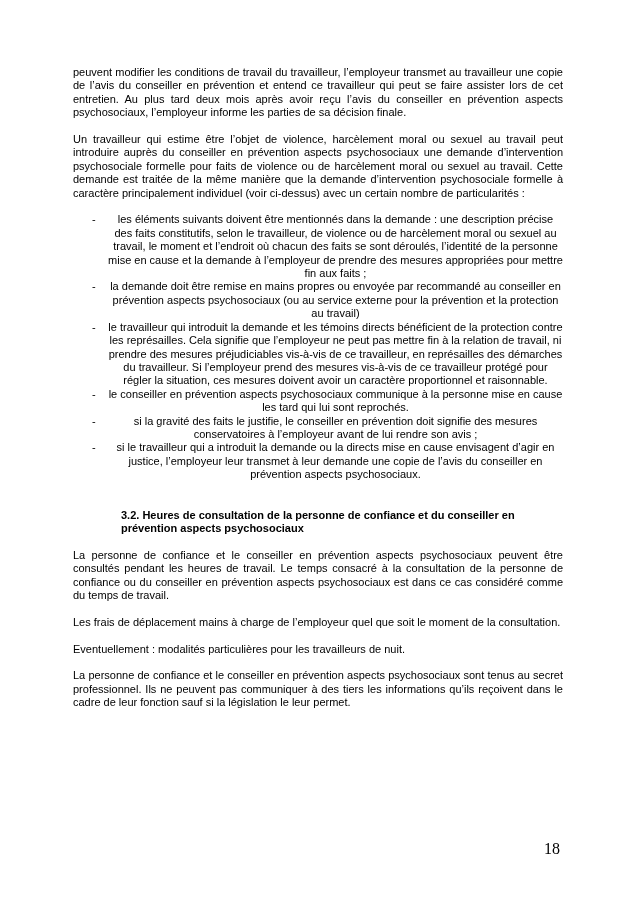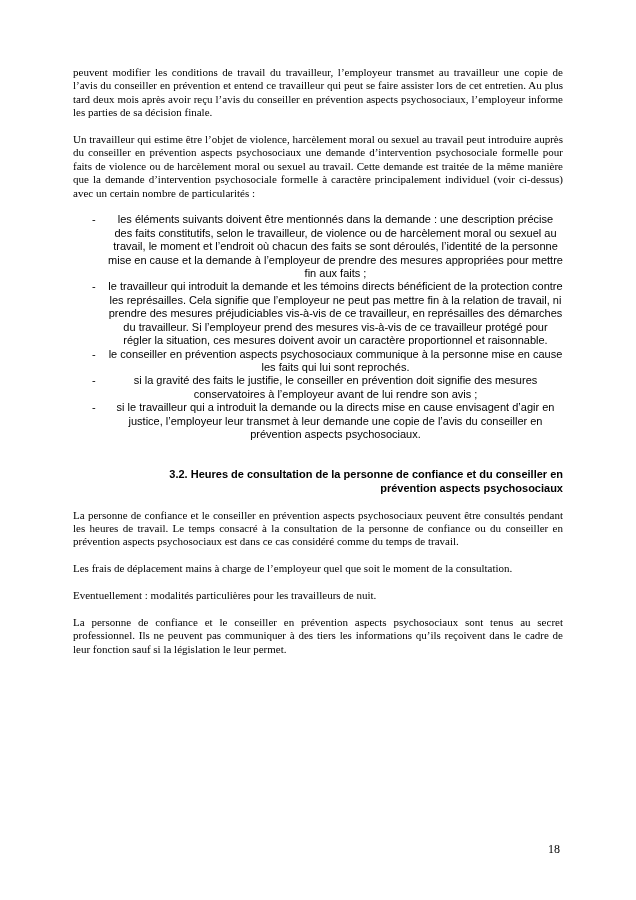--- a/index.html
+++ b/index.html
@@ -15,21 +15,20 @@
     box-sizing: border-box;
     padding: 66px 73px 0 73px;
     font-family: "Liberation Sans", sans-serif;
     font-size: 11px;
     line-height: 13.4px;
     color: #000000;
     overflow: hidden;
   }
   .para {
     margin: 0 0 13.4px 0;
-    font-family: Liberation Serif, serif;
   }
   .justify {
     text-align: justify;
   }
   .bullet-list {
     list-style: none;
     margin: 0 0 13.4px 0;
     padding: 0;
   }
   .bullet-list li {
@@ -42,45 +41,45 @@
     position: absolute;
     left: 19px;
     top: 0;
   }
   .heading {
     font-weight: bold;
     font-size: 11px;
     line-height: 13.4px;
     margin: 27px 0 13.4px 48px;
     max-width: 442px;
-    text-align: right;
   }
   .page-number {
     position: absolute;
     top: 842px;
     right: 76px;
     font-family: "Liberation Serif", serif;
-    font-size: 12px;
+    font-size: 16px;
     line-height: 14px;
     color: #000000;
   }
 </style>
 </head>
 <body>
 
 <div class="page">
 
   <p class="para justify">peuvent modifier les conditions de travail du travailleur, l’employeur transmet au travailleur une copie de l’avis du conseiller en prévention et entend ce travailleur qui peut se faire assister lors de cet entretien. Au plus tard deux mois après avoir reçu l’avis du conseiller en prévention aspects psychosociaux, l’employeur informe les parties de sa décision finale.</p>
 
   <p class="para justify">Un travailleur qui estime être l’objet de violence, harcèlement moral ou sexuel au travail peut introduire auprès du conseiller en prévention aspects psychosociaux une demande d’intervention psychosociale formelle pour faits de violence ou de harcèlement moral ou sexuel au travail. Cette demande est traitée de la même manière que la demande d’intervention psychosociale formelle à caractère principalement individuel (voir ci-dessus) avec un certain nombre de particularités :</p>
 
   <ul class="bullet-list">
     <li>les éléments suivants doivent être mentionnés dans la demande : une description précise des faits constitutifs, selon le travailleur, de violence ou de harcèlement moral ou sexuel au travail, le moment et l’endroit où chacun des faits se sont déroulés, l’identité de la personne mise en cause et la demande à l’employeur de prendre des mesures appropriées pour mettre fin aux faits ;</li>
+    <li>la demande doit être remise en mains propres ou envoyée par recommandé au conseiller en prévention aspects psychosociaux (ou au service externe pour la prévention et la protection au travail)</li>
     <li>le travailleur qui introduit la demande et les témoins directs bénéficient de la protection contre les représailles. Cela signifie que l’employeur ne peut pas mettre fin à la relation de travail, ni prendre des mesures préjudiciables vis-à-vis de ce travailleur, en représailles des démarches du travailleur. Si l’employeur prend des mesures vis-à-vis de ce travailleur protégé pour régler la situation, ces mesures doivent avoir un caractère proportionnel et raisonnable.</li>
-    <li>le conseiller en prévention aspects psychosociaux communique à la personne mise en cause les faits qui lui sont reprochés.</li>
+    <li>le conseiller en prévention aspects psychosociaux communique à la personne mise en cause les tard qui lui sont reprochés.</li>
     <li>si la gravité des faits le justifie, le conseiller en prévention doit signifie des mesures conservatoires à l’employeur avant de lui rendre son avis ;</li>
     <li>si le travailleur qui a introduit la demande ou la directs mise en cause envisagent d’agir en justice, l’employeur leur transmet à leur demande une copie de l’avis du conseiller en prévention aspects psychosociaux.</li>
   </ul>
 
   <h3 class="heading">3.2. Heures de consultation de la personne de confiance et du conseiller en prévention aspects psychosociaux</h3>
 
   <p class="para justify">La personne de confiance et le conseiller en prévention aspects psychosociaux peuvent être consultés pendant les heures de travail. Le temps consacré à la consultation de la personne de confiance ou du conseiller en prévention aspects psychosociaux est dans ce cas considéré comme du temps de travail.</p>
 
   <p class="para justify">Les frais de déplacement mains à charge de l’employeur quel que soit le moment de la consultation.</p>
 

